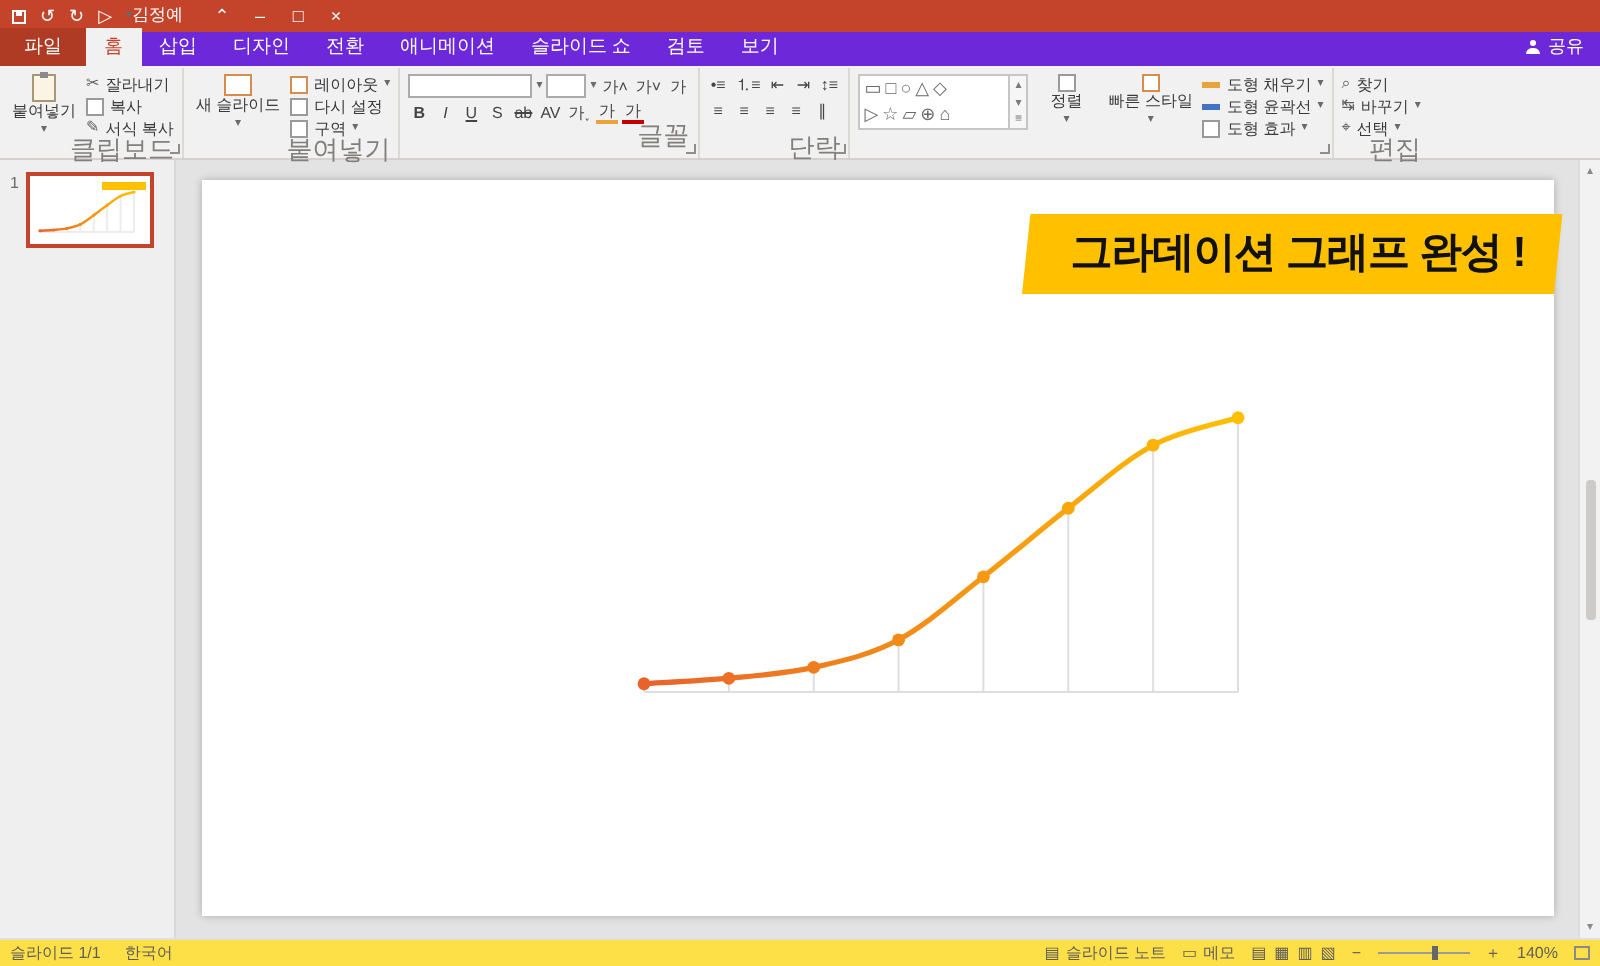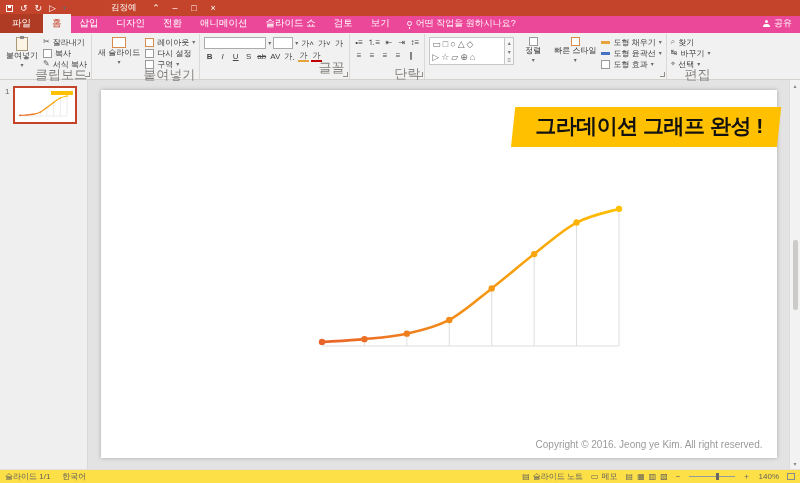--- a/index.html
+++ b/index.html
@@ -6,26 +6,26 @@
   html,body{width:800px;height:483px;overflow:hidden;}
   body{font-family:"Liberation Sans","DejaVu Sans",sans-serif;font-size:9px;color:#262626;background:#E3E3E3;}
   .app{width:800px;height:483px;display:flex;flex-direction:column;}
 
   
   .titlebar{height:16px;background:#C4432B;color:#fff;display:flex;align-items:center;flex:0 0 auto;}
   .qat{display:flex;gap:7px;margin-left:6px;align-items:center;font-size:9px;line-height:1;}
   .ic-save{width:7px;height:7px;border:1px solid #fff;position:relative;display:inline-block;}
   .ic-save:before{content:"";position:absolute;top:0;left:1px;width:3px;height:2px;background:#fff;}
   .tb-title{flex:1;text-align:center;font-size:9px;letter-spacing:.2px;}
-  .tb-right{display:flex;align-items:center;margin-left:45px;}
+  .tb-right{display:flex;align-items:center;}
   .tb-user{font-size:8.5px;margin-right:10px;}
   .winbtn{width:19px;height:16px;display:flex;align-items:center;justify-content:center;font-size:9px;line-height:1;}
 
   
-  .tabrow{height:17px;background:#ec4899;display:flex;align-items:flex-end;color:#fff;flex:0 0 auto;position:relative;}
+  .tabrow{height:17px;background:#6d28d9;display:flex;align-items:flex-end;color:#fff;flex:0 0 auto;position:relative;font-family:Liberation Serif, serif;}
   .tab{padding:3px 9px 3px;font-size:9.5px;white-space:nowrap;cursor:default;}
   .tab.file{background:#B03B24;padding:3px 12px;}
   .tab.active{background:#F1F1F1;color:#C4432B;}
   .tellme{display:flex;align-items:center;gap:4px;padding:3px 8px;font-size:9px;opacity:.95;white-space:nowrap;}
   .bulb{width:5px;height:5px;border:1px solid #fff;border-radius:50%;position:relative;display:inline-block;}
   .bulb:after{content:"";position:absolute;left:1px;top:5px;width:1px;height:2px;background:#fff;}
   .share{position:absolute;right:8px;bottom:3px;display:flex;align-items:center;gap:4px;font-size:9px;}
   .person{width:7px;height:7px;position:relative;display:inline-block;}
   .person:before{content:"";position:absolute;top:0;left:2px;width:3px;height:3px;border-radius:50%;background:#fff;}
   .person:after{content:"";position:absolute;bottom:0;left:0;width:7px;height:3px;border-radius:3px 3px 0 0;background:#fff;}
@@ -108,24 +108,20 @@
   <div class="tabrow">
     <div class="tab file">파일</div>
     <div class="tab active">홈</div>
     <div class="tab">삽입</div>
     <div class="tab">디자인</div>
     <div class="tab">전환</div>
     <div class="tab">애니메이션</div>
     <div class="tab">슬라이드 쇼</div>
     <div class="tab">검토</div>
     <div class="tab">보기</div>
-    <div class="tellme">
-      <span class="bulb"></span>
-      <span>어떤 작업을 원하시나요?</span>
-    </div>
     <div class="share">
       <span class="person"></span>
       <span>공유</span>
     </div>
   </div>
 
   <div class="ribbon">
 
     <div class="rgroup">
       <div class="rg-body">
@@ -354,21 +350,20 @@
                 <circle cx="9" cy="151.8857142857143" r="3.2" fill="url(#chart-maing)"></circle>
                 <circle cx="51.42857142857143" cy="149.14285714285714" r="3.2" fill="url(#chart-maing)"></circle>
                 <circle cx="93.85714285714286" cy="143.65714285714284" r="3.2" fill="url(#chart-maing)"></circle>
                 <circle cx="136.28571428571428" cy="129.94285714285715" r="3.2" fill="url(#chart-maing)"></circle>
                 <circle cx="178.71428571428572" cy="98.4" r="3.2" fill="url(#chart-maing)"></circle>
                 <circle cx="221.14285714285714" cy="64.11428571428573" r="3.2" fill="url(#chart-maing)"></circle>
                 <circle cx="263.57142857142856" cy="32.571428571428584" r="3.2" fill="url(#chart-maing)"></circle>
                 <circle cx="306" cy="18.85714285714286" r="3.2" fill="url(#chart-maing)"></circle>
               </svg>
           </div>
-          <div class="copyright">Copyright © 2016. Jeong ye Kim. All right reserved.</div>
         </div>
       </div>
       <div class="vscroll">
         <span>▴</span>
         <span class="vthumb"></span>
         <span>▾</span>
       </div>
     </div>
   </div>
 

